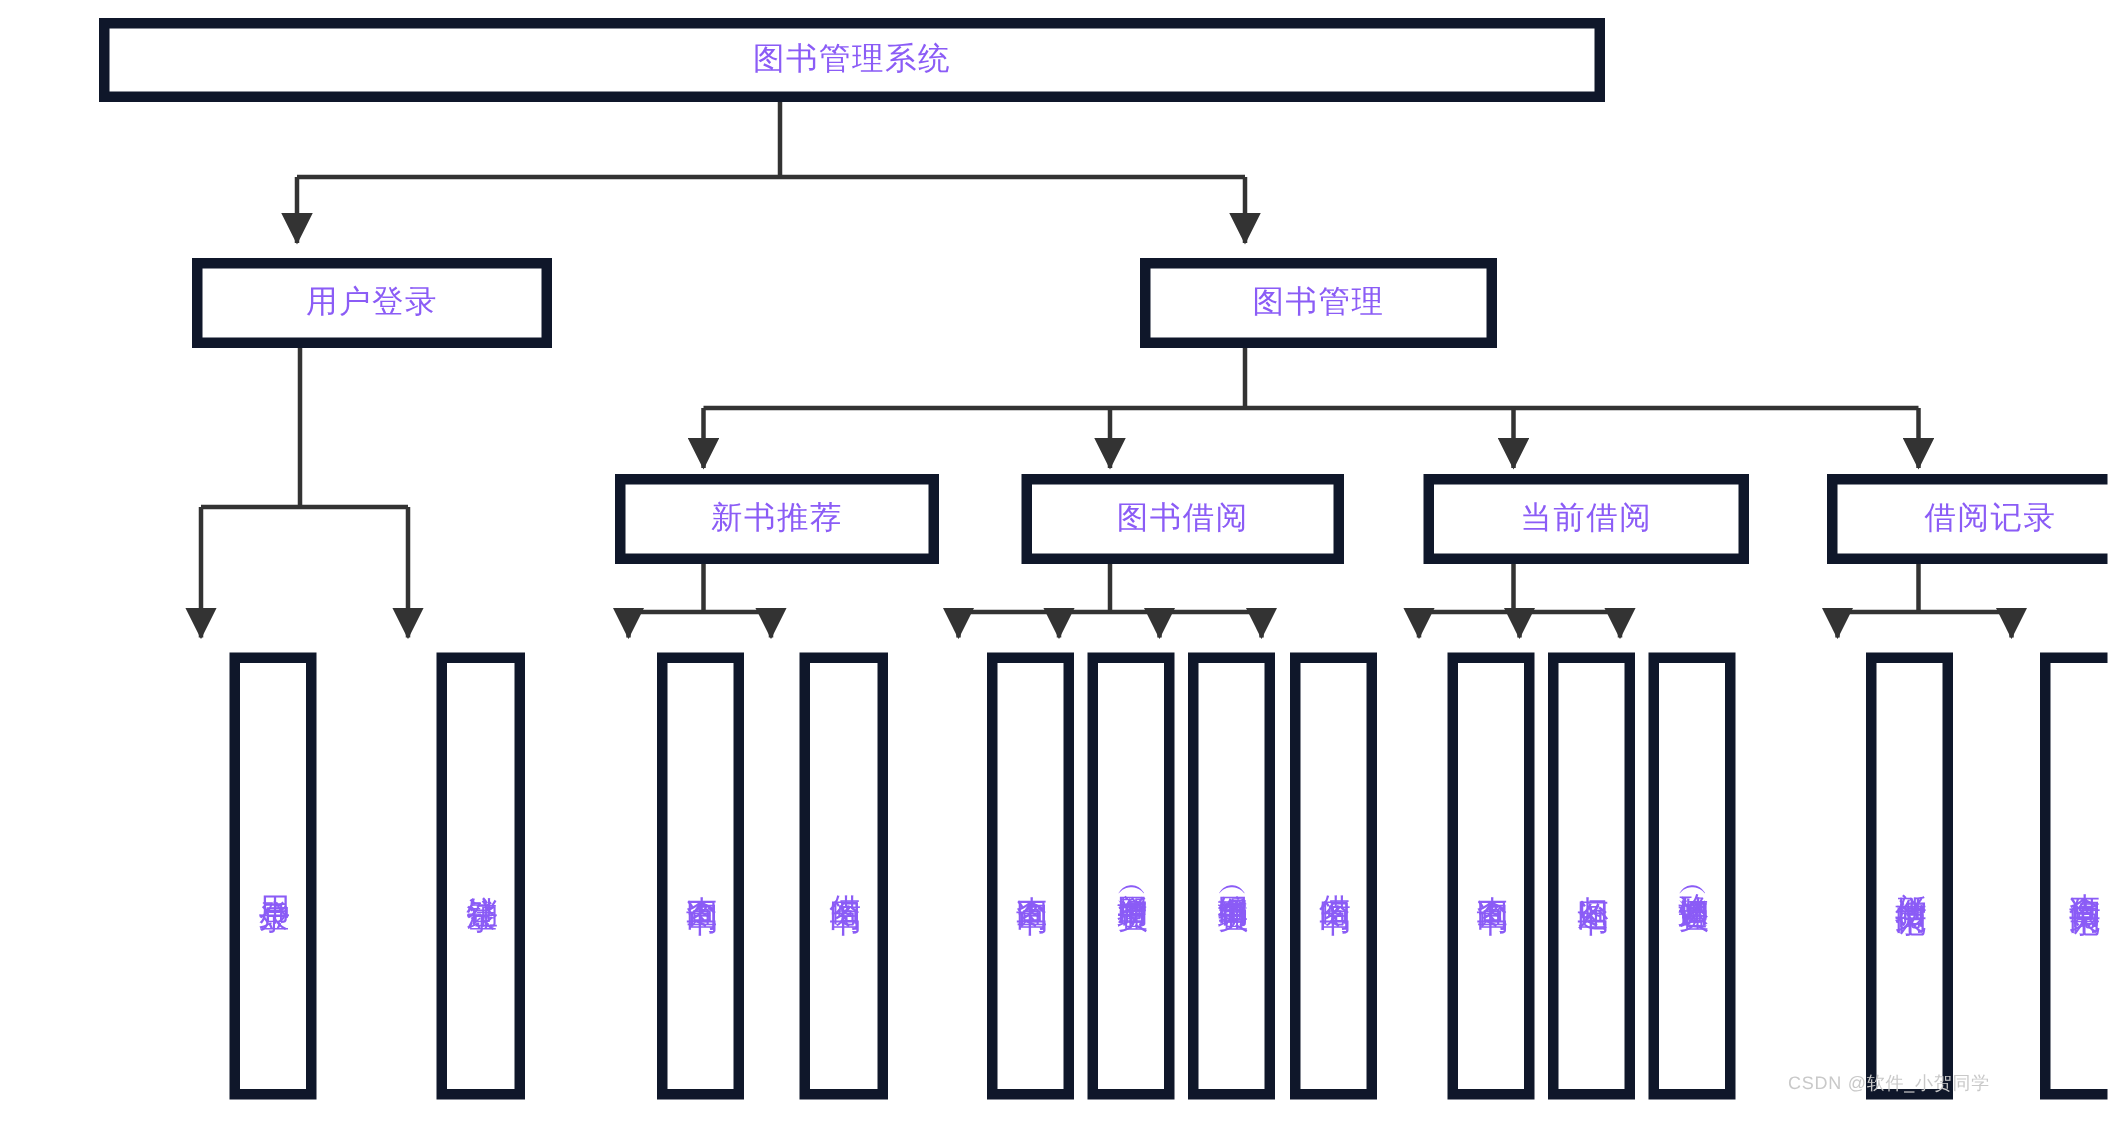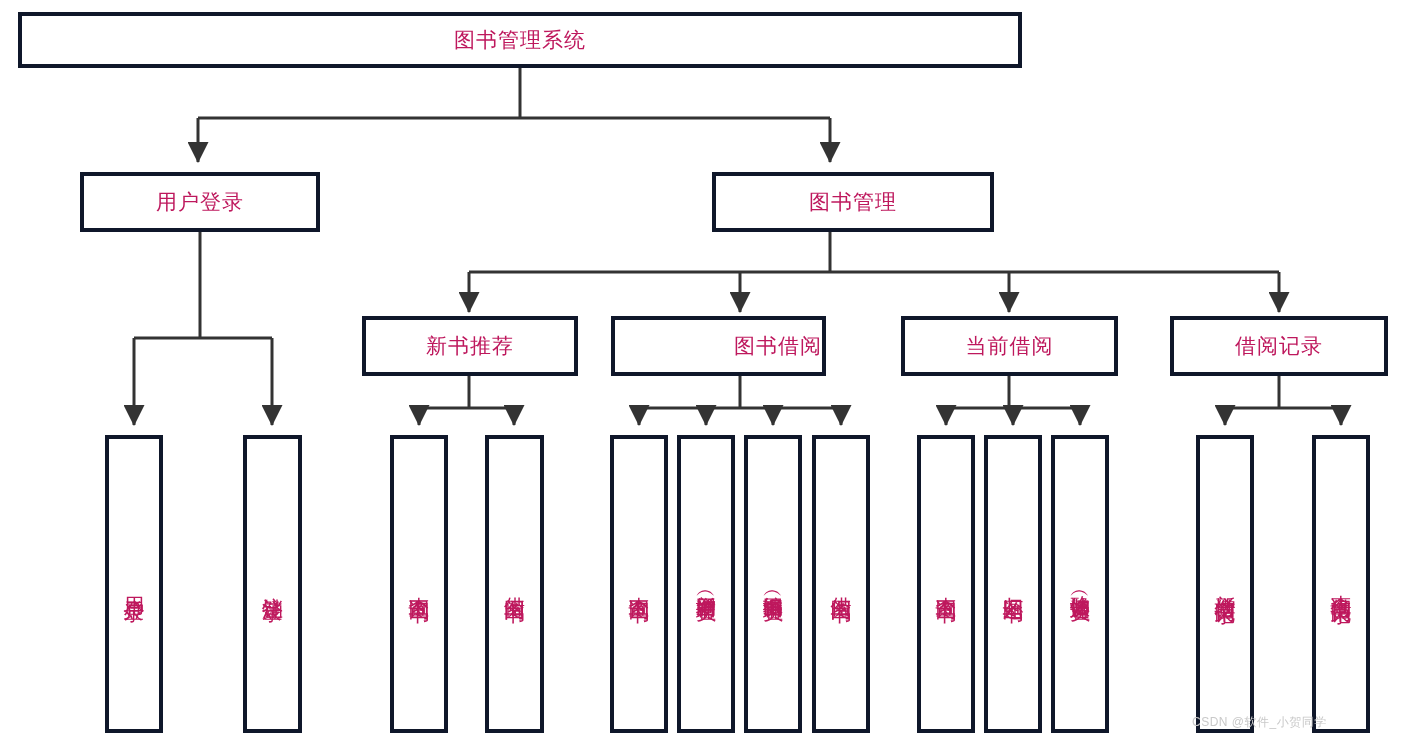--- a/index.html
+++ b/index.html
@@ -22,23 +22,24 @@
   svg.diagram-canvas {
     position: absolute;
     top: 0;
     left: 0;
     width: 1405px;
     height: 747px;
   }
   .node-box {
     position: absolute;
     box-sizing: border-box;
-    border: 4px solid #0f172a;
+    border: 7px solid #0f172a;
     background: #ffffff;
-    color: #be185d;
+    color: #8b5cf6;
+    margin-left: 48px;
   }
   .node-box.horizontal {
     display: flex;
     align-items: center;
     justify-content: center;
   }
   .node-label-h {
     font-size: 21px;
     line-height: 1.2;
     letter-spacing: 1px;
@@ -127,28 +128,28 @@
     </g>
   </svg>
 
   <div class="node-box horizontal" style="left:18px; top:12px; width:1004px; height:56px;">
     <span class="node-label-h">图书管理系统</span>
   </div>
 
   <div class="node-box horizontal" style="left:80px; top:172px; width:240px; height:60px;">
     <span class="node-label-h">用户登录</span>
   </div>
-  <div class="node-box horizontal" style="left:712px; top:172px; width:282px; height:60px;">
+  <div class="node-box horizontal" style="left:712px; top:172px; width:238px; height:60px;">
     <span class="node-label-h">图书管理</span>
   </div>
 
   <div class="node-box horizontal" style="left:362px; top:316px; width:216px; height:60px;justify-content:center;">
     <span class="node-label-h">新书推荐</span>
   </div>
-  <div class="node-box horizontal" style="left:611px; top:316px; width:215px; height:60px;justify-content:flex-end;">
+  <div class="node-box horizontal" style="left:633px; top:316px; width:215px; height:60px;">
     <span class="node-label-h">图书借阅</span>
   </div>
   <div class="node-box horizontal" style="left:901px; top:316px; width:217px; height:60px;">
     <span class="node-label-h">当前借阅</span>
   </div>
   <div class="node-box horizontal" style="left:1170px; top:316px; width:218px; height:60px;">
     <span class="node-label-h">借阅记录</span>
   </div>
 
   <div class="node-box vertical" style="left:105px; top:435px; width:58px; height:298px;">

